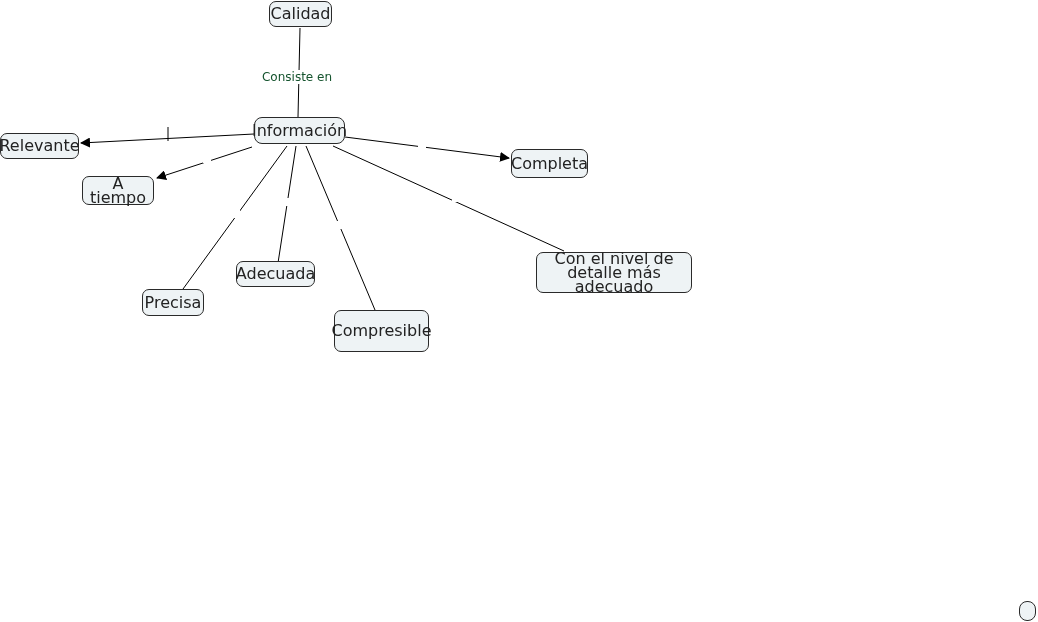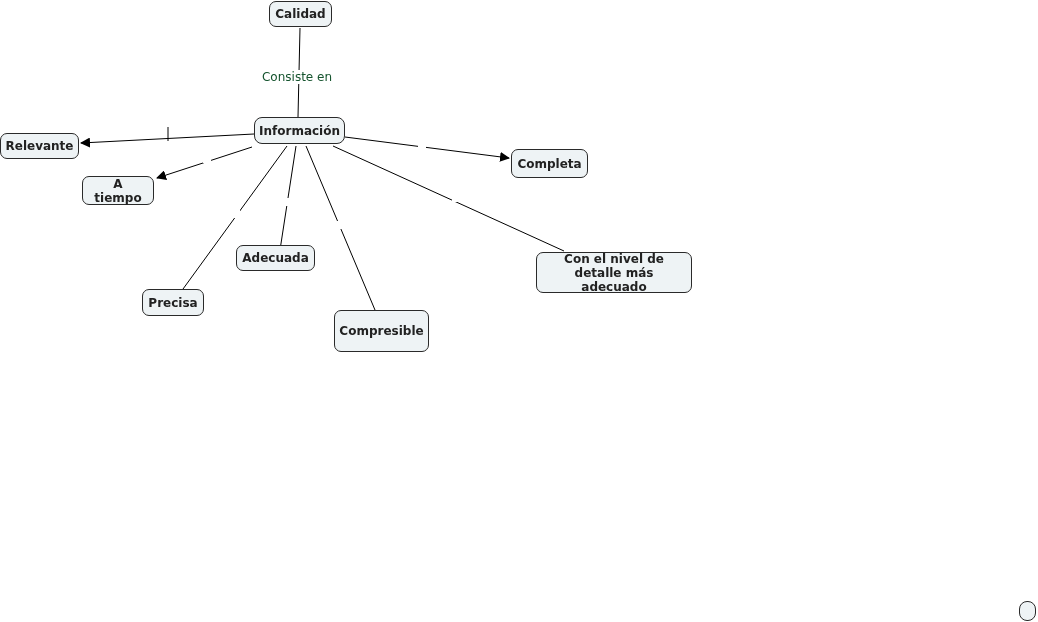--- a/index.html
+++ b/index.html
@@ -3,23 +3,23 @@
   <meta charset="utf-8">
   <style>
     html, body { margin: 0; padding: 0; background: #ffffff; }
     body { width: 1038px; height: 622px; position: relative; overflow: hidden;
            font-family: "DejaVu Sans", sans-serif; }
     #canvas { position: absolute; left: 0; top: 0; width: 1038px; height: 622px; }
     svg.links { position: absolute; left: 0; top: 0; width: 1038px; height: 622px; }
     .node {
       position: absolute; box-sizing: border-box;
       background: #eef3f5; border: 1px solid #2a2a2a; border-radius: 7px;
-      color: #222; font-size: 12px; line-height: 14px;
+      color: #222; font-size: 16px; line-height: 14px;
       display: flex; align-items: center; justify-content: center; text-align: center;
-      padding: 0 6px; white-space: pre-line; cursor: pointer; font-weight: bold;
+      padding: 0 6px; white-space: pre-line; cursor: pointer;
     }
     .link-label {
       position: absolute; font-size: 12px; color: #14532d; background: #fff;
       line-height: 14px; white-space: nowrap; transform: translate(-50%, -50%);
       padding: 0 1px;
     }
   </style>
 </head>
 <body>
 
@@ -61,18 +61,18 @@
   </svg>
 
   <div class="link-label" style="left:297px; top:77px;">Consiste en</div>
 
   <div class="node" style="left:269px; top:1px; width:63px; height:26px;">Calidad</div>
   <div class="node" style="left:254px; top:117px; width:91px; height:27px;border-radius:8px;">Información</div>
   <div class="node" style="left:0px; top:133px; width:79px; height:26px;">Relevante</div>
   <div class="node" style="left:82px; top:176px; width:72px; height:29px;">A tiempo</div>
   <div class="node" style="left:511px; top:149px; width:77px; height:29px;">Completa</div>
   <div class="node" style="left:142px; top:289px; width:62px; height:27px;">Precisa</div>
-  <div class="node" style="left:236px; top:245px; width:79px; height:26px;">Adecuada</div>
+  <div class="node" style="left:236px; top:261px; width:79px; height:26px;">Adecuada</div>
   <div class="node" style="left:334px; top:310px; width:95px; height:42px;">Compresible</div>
   <div class="node" style="left:536px; top:252px; width:156px; height:41px;">Con el nivel de
 detalle más adecuado</div>
   <div class="node" style="left:1019px; top:601px; width:17px; height:20px; padding:0; border-radius:8px;"></div>
 </div>
 
 </body></html>

